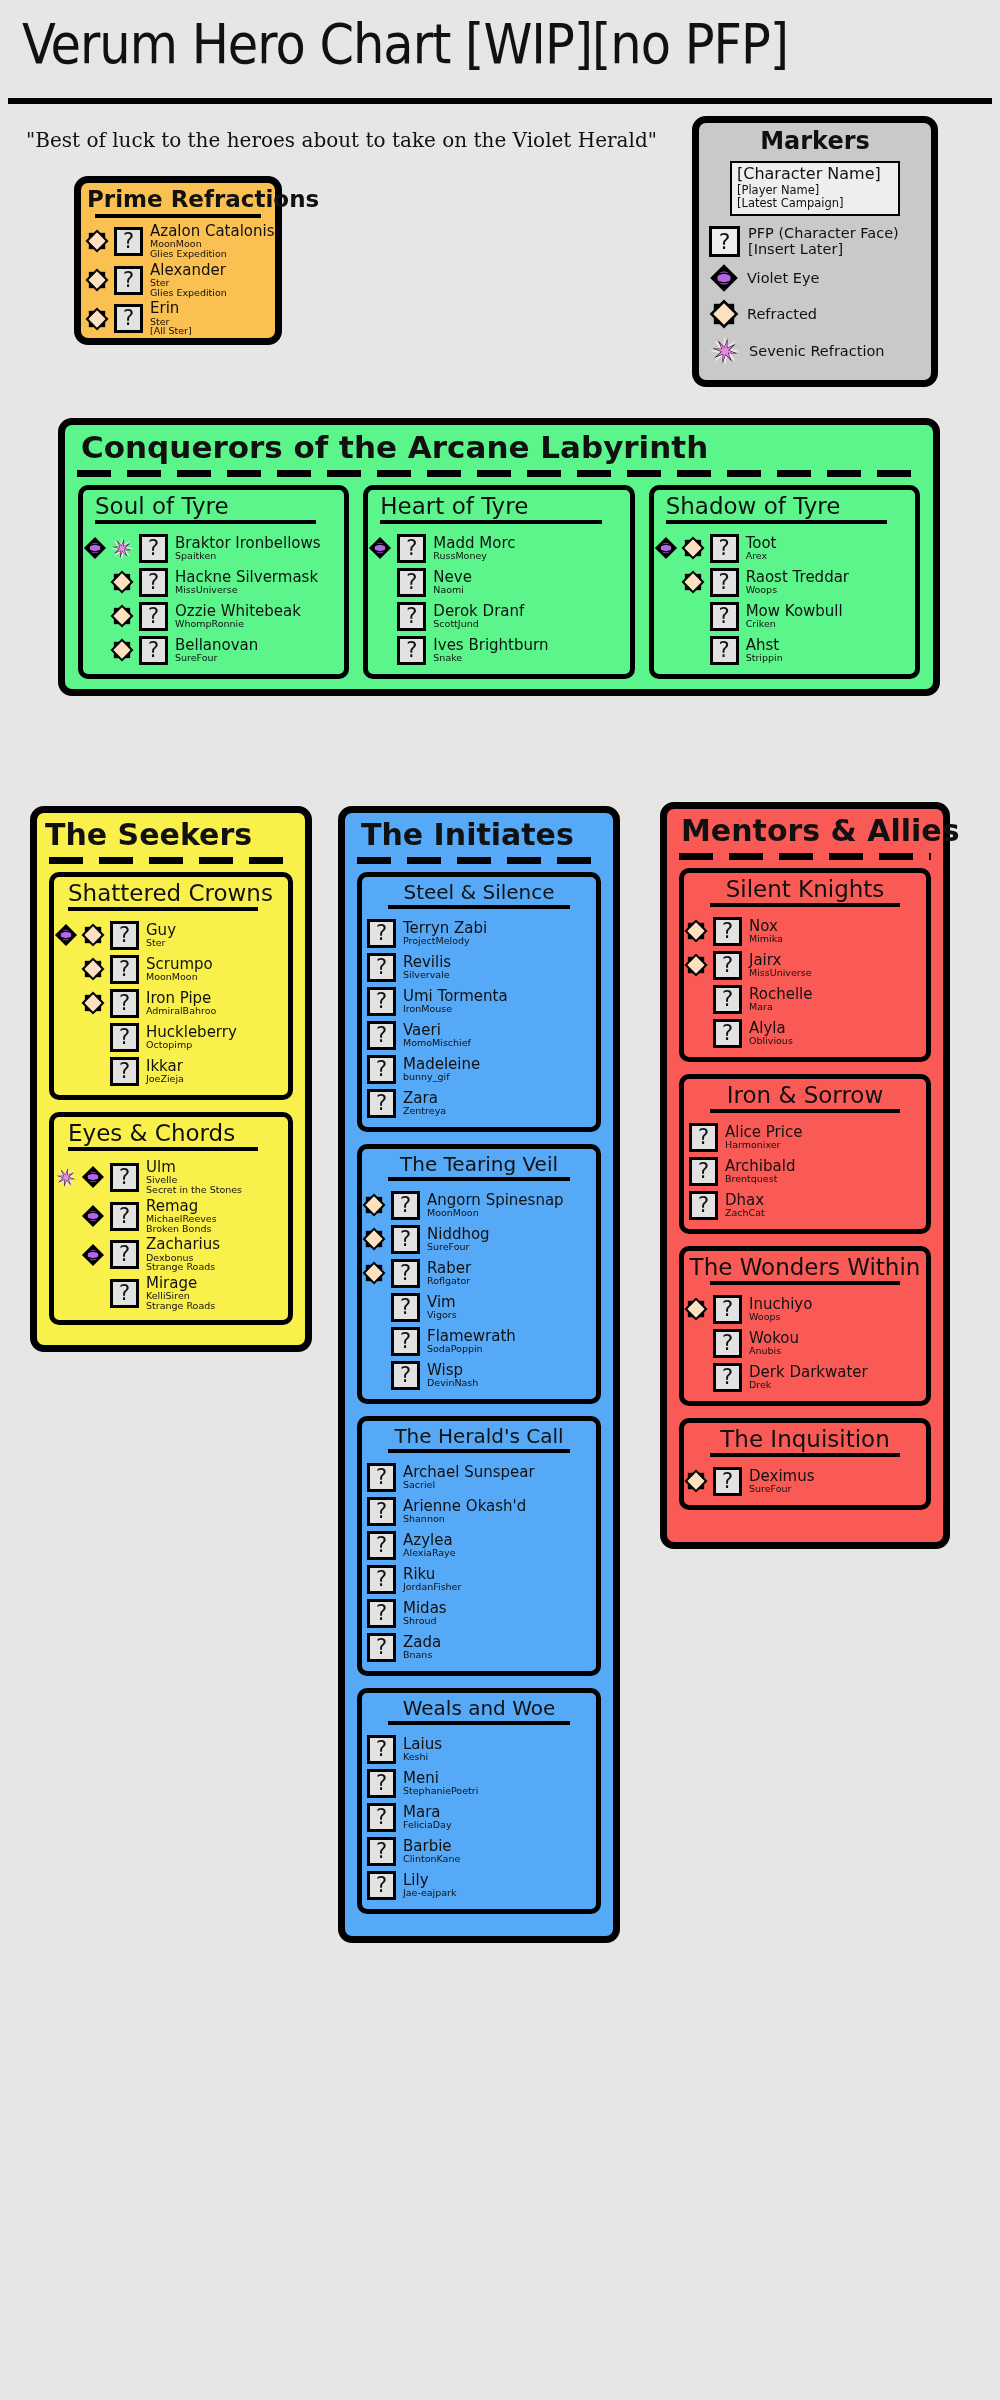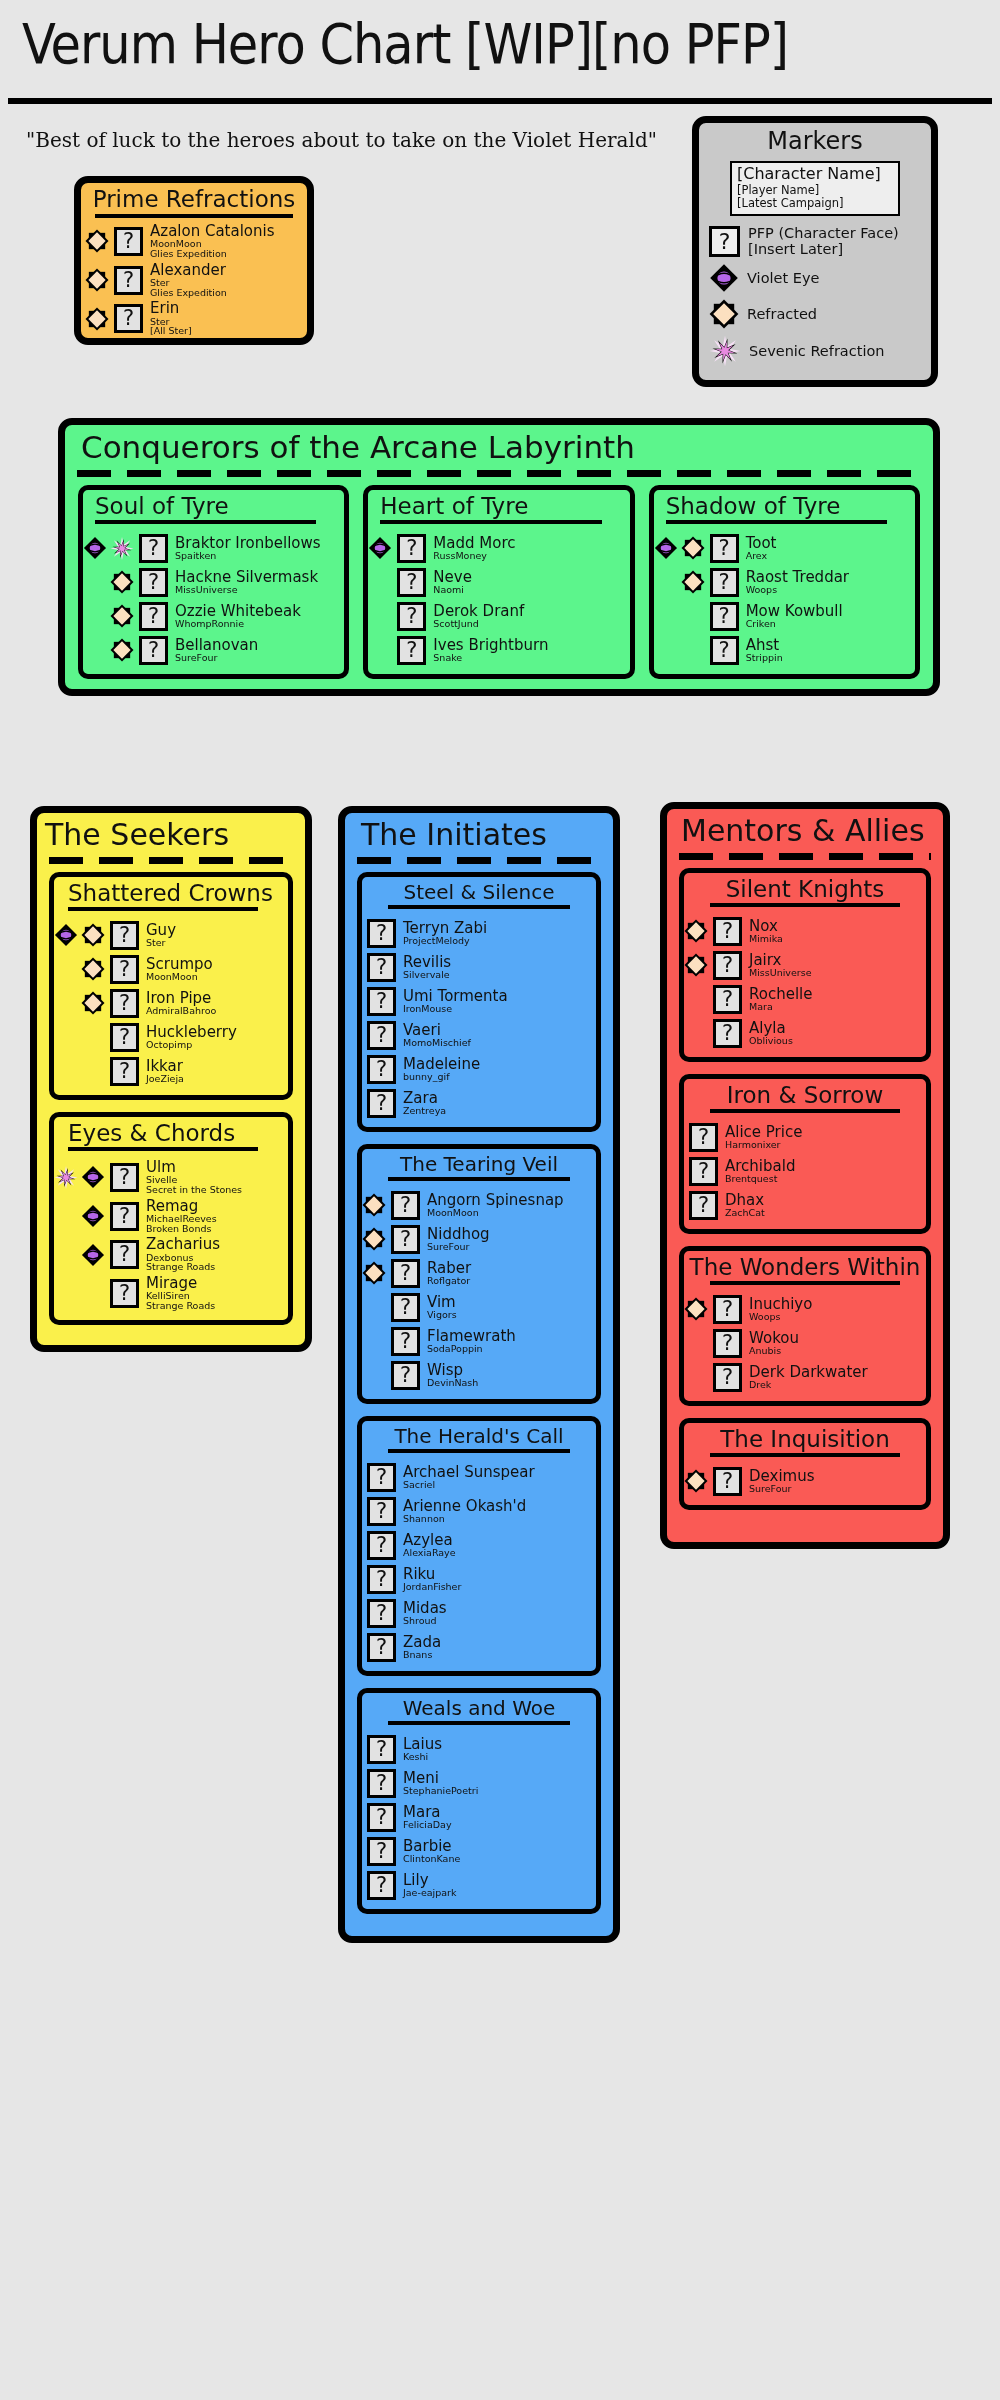--- a/index.html
+++ b/index.html
@@ -35,21 +35,21 @@
     position: absolute; left: 26px; top: 128px;
     font-family: "DejaVu Serif", "Liberation Serif", serif;
     font-size: 20px;
   }
 
   
   .panel {
     border: 7px solid #000; border-radius: 14px; position: absolute;
   }
   .panel-title {
-    text-align: center; font-size: 27px; font-weight: 400;
+    text-align: center; font-size: 27px; font-weight: 700;
     padding: 4px 6px 2px 6px; white-space: nowrap;
   }
   .dashed-rule {
     height: 7px; margin: 3px 12px 8px 12px;
     background-image: repeating-linear-gradient(to right, #000 0 34px, transparent 34px 50px);
   }
   .solid-rule {
     height: 4px; background: #000; margin: 1px 14px 7px 14px;
   }
 
@@ -78,21 +78,21 @@
   .char-name { font-size: 15px; white-space: nowrap; }
   .player-name { font-size: 9.5px; white-space: nowrap; }
   .campaign-name { font-size: 9.5px; white-space: nowrap; }
 
   
   .ico { display:block; }
   .ico-slot { width: 24px; min-width: 24px; height: 26px; display:flex; align-items:center; justify-content:center; }
   .ico-blank { width: 24px; min-width: 24px; }
 
   
-  #prime { left: 74px; top: 176px; width: 240px; background: #FAC052; }
+  #prime { left: 74px; top: 176px; width: 208px; background: #FAC052; }
   #prime .panel-title { font-size: 23px; padding-top: 3px; }
   #prime .solid-rule { margin: 0 14px 4px 14px; }
   #prime .entry { padding-left: 4px; }
 
   
   #markers { left: 692px; top: 116px; width: 246px; background: #c9c9c9; padding-bottom: 10px; }
   #markers .panel-title { font-size: 24px; padding-top: 4px; padding-bottom: 6px; }
   .marker-sample {
     border: 2px solid #000; background: #eee; width: 170px;
     margin: 0 auto 6px auto; padding: 2px 5px 3px 5px; line-height: 1.18;

